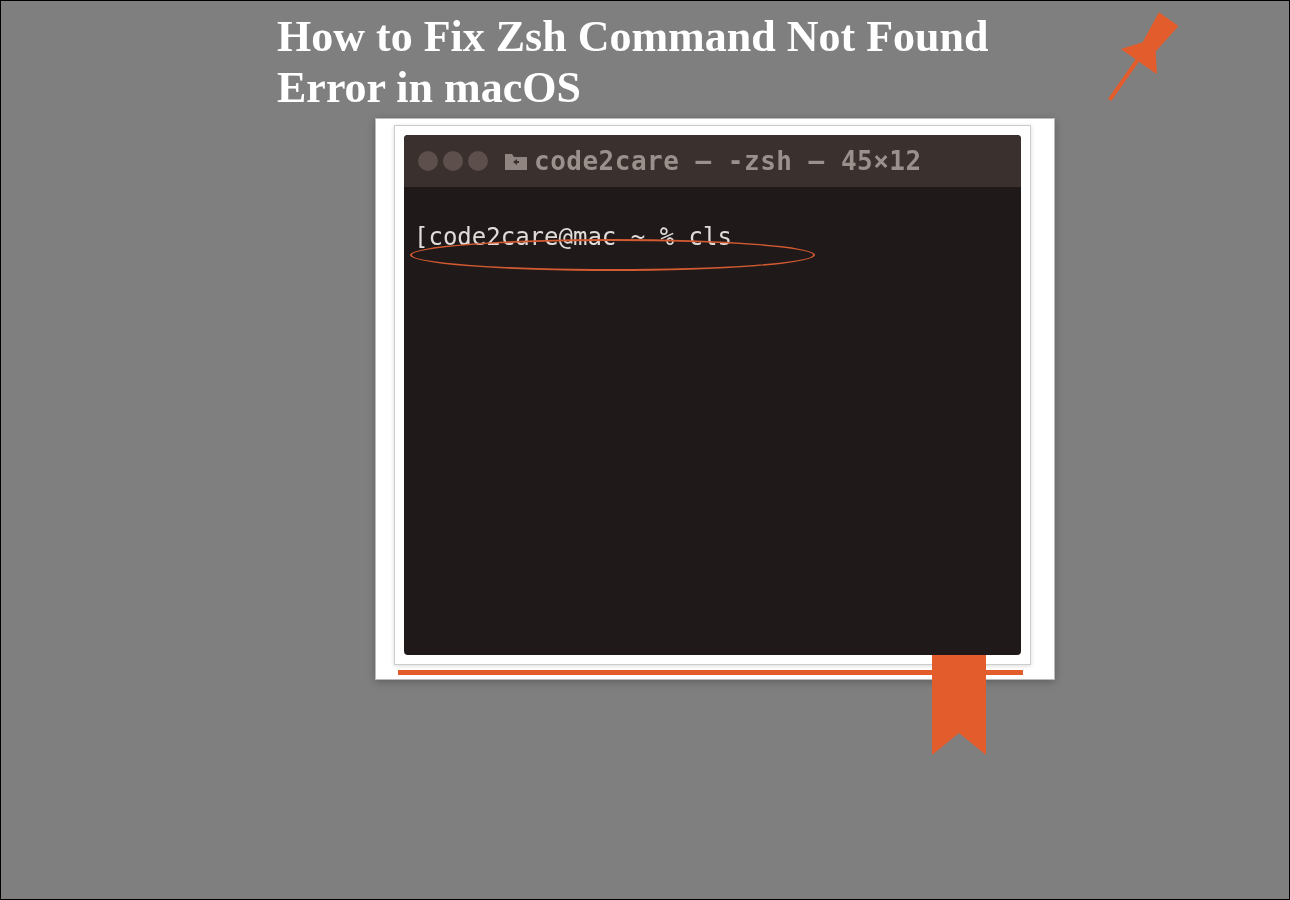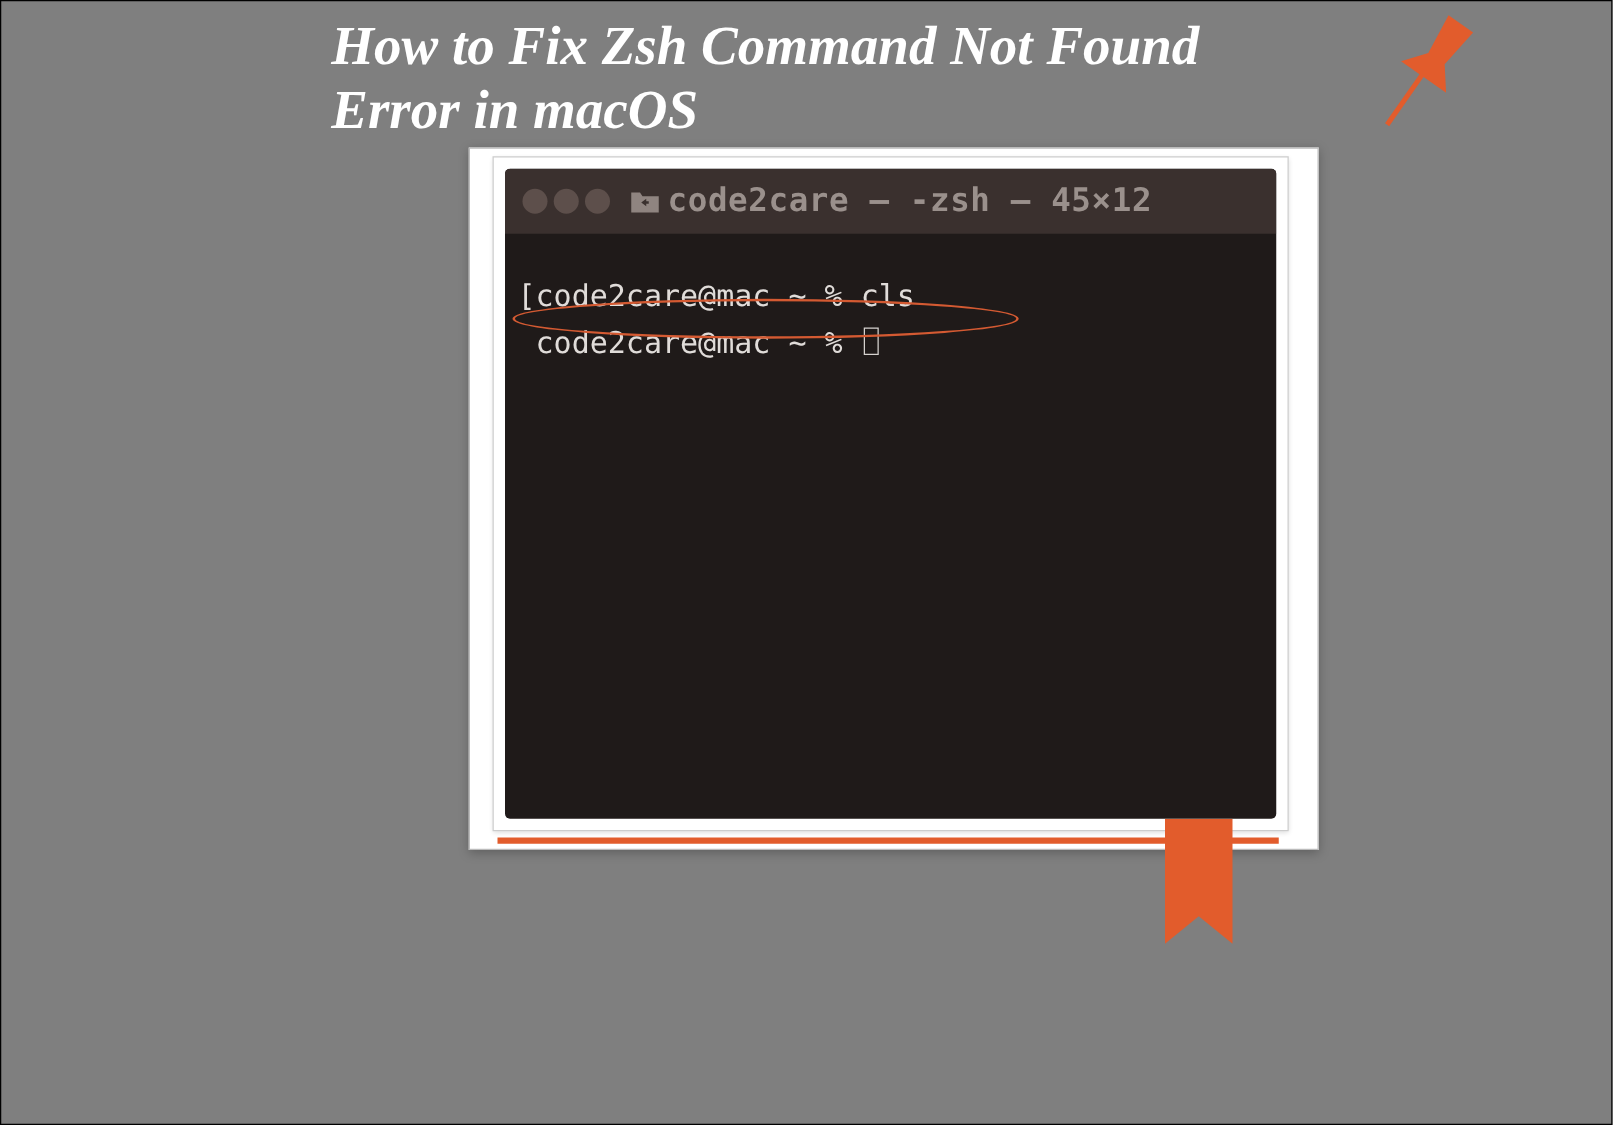--- a/index.html
+++ b/index.html
@@ -20,27 +20,26 @@
       top: 0;
       left: 0;
       right: 0;
       bottom: 0;
       border: 1px solid #000;
       pointer-events: none;
     }
     .page-title {
       position: absolute;
       top: 12px;
-      left: 265px;
+      left: 277px;
       color: #ffffff;
       font-size: 44px;
       font-weight: bold;
       line-height: 1.15;
       width: 800px;
-      font-style: italic;
     }
     .card-frame {
       position: absolute;
       top: 118px;
       left: 375px;
       width: 680px;
       height: 562px;
       background: #ffffff;
       border: 1px solid #bbb;
       box-shadow: 0 2px 8px rgba(0,0,0,0.25);
@@ -177,21 +176,20 @@
       <span class="folder-icon">
         <svg width="26" height="22" viewBox="0 0 26 22">
           <path d="M2 4 L9 4 L11 7 L24 7 L24 20 L2 20 Z" fill="#8f8480"></path>
           <path d="M10 12 L14 9 L14 11 L16 11 L16 13 L14 13 L14 15 Z" fill="#3a302e"></path>
         </svg>
       </span>
       <span class="terminal-title-text">code2care — -zsh — 45×12</span>
     </div>
     <div class="terminal-body">
       <div class="term-line">[code2care@mac ~ % cls</div>
-      <div class="term-line"><span> code2care@mac ~ % </span><span class="cursor-box"></span></div>
       <div class="error-ellipse"></div>
     </div>
   </div>
 </div>
 
 <div class="bookmark-icon">
   <svg width="58" height="110" viewBox="0 0 58 110">
     <path d="M2 0 L56 0 L56 100 L29 78 L2 100 Z" fill="#e25c2c"></path>
   </svg>
 </div>

